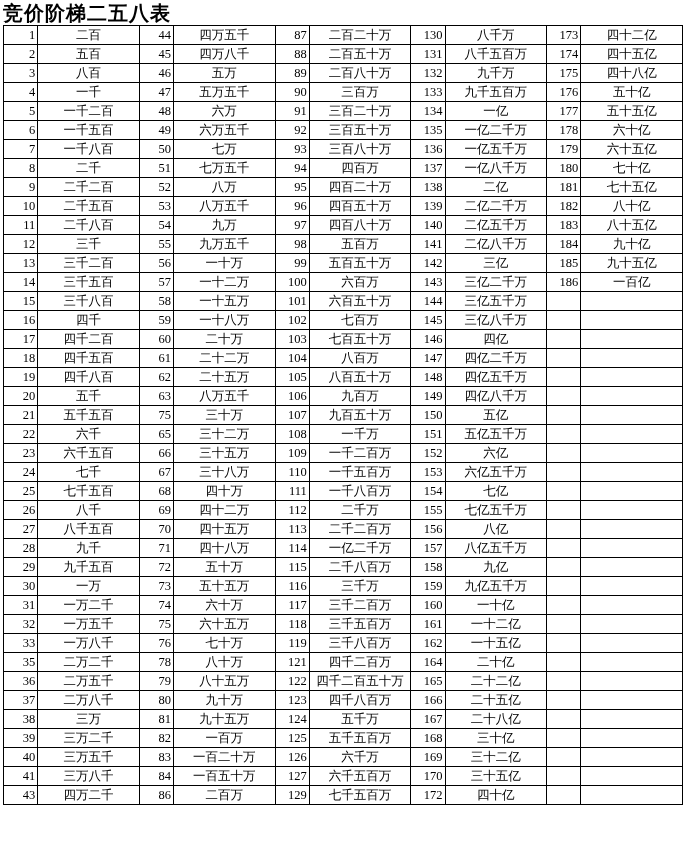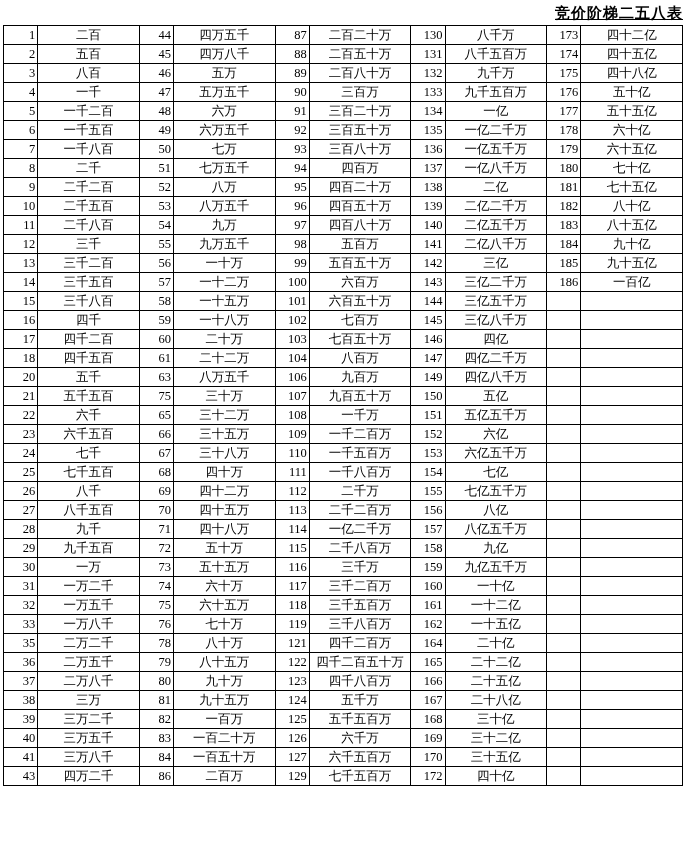--- a/index.html
+++ b/index.html
@@ -15,26 +15,25 @@
     overflow: hidden;
   }
   #page {
     width: 686px;
     height: 862px;
     position: relative;
     box-sizing: border-box;
     padding: 4px 3px 0 3px;
   }
   #title {
-    text-align: right;
+    text-align: left;
     font-family: "Liberation Serif", serif;
-    font-size: 15px;
+    font-size: 20px;
     font-weight: bold;
     letter-spacing: 1px;
-    text-decoration: underline;
     margin: 0 0 3px 0;
     line-height: 18px;
   }
   table.grid {
     border-collapse: collapse;
     width: 680px;
     table-layout: fixed;
   }
   table.grid td {
     border: 1px solid #000000;
@@ -278,20 +277,32 @@
           <td class="num">61</td>
           <td class="val">二十二万</td>
           <td class="num">104</td>
           <td class="val">八百万</td>
           <td class="num">147</td>
           <td class="val">四亿二千万</td>
           <td class="nb"></td>
           <td class="nb"></td>
         </tr>
         <tr>
+          <td class="num">19</td>
+          <td class="val">四千八百</td>
+          <td class="num">62</td>
+          <td class="val">二十五万</td>
+          <td class="num">105</td>
+          <td class="val">八百五十万</td>
+          <td class="num">148</td>
+          <td class="val">四亿五千万</td>
+          <td class="nb"></td>
+          <td class="nb"></td>
+        </tr>
+        <tr>
           <td class="num">20</td>
           <td class="val">五千</td>
           <td class="num">63</td>
           <td class="val">八万五千</td>
           <td class="num">106</td>
           <td class="val">九百万</td>
           <td class="num">149</td>
           <td class="val">四亿八千万</td>
           <td class="nb"></td>
           <td class="nb"></td>

